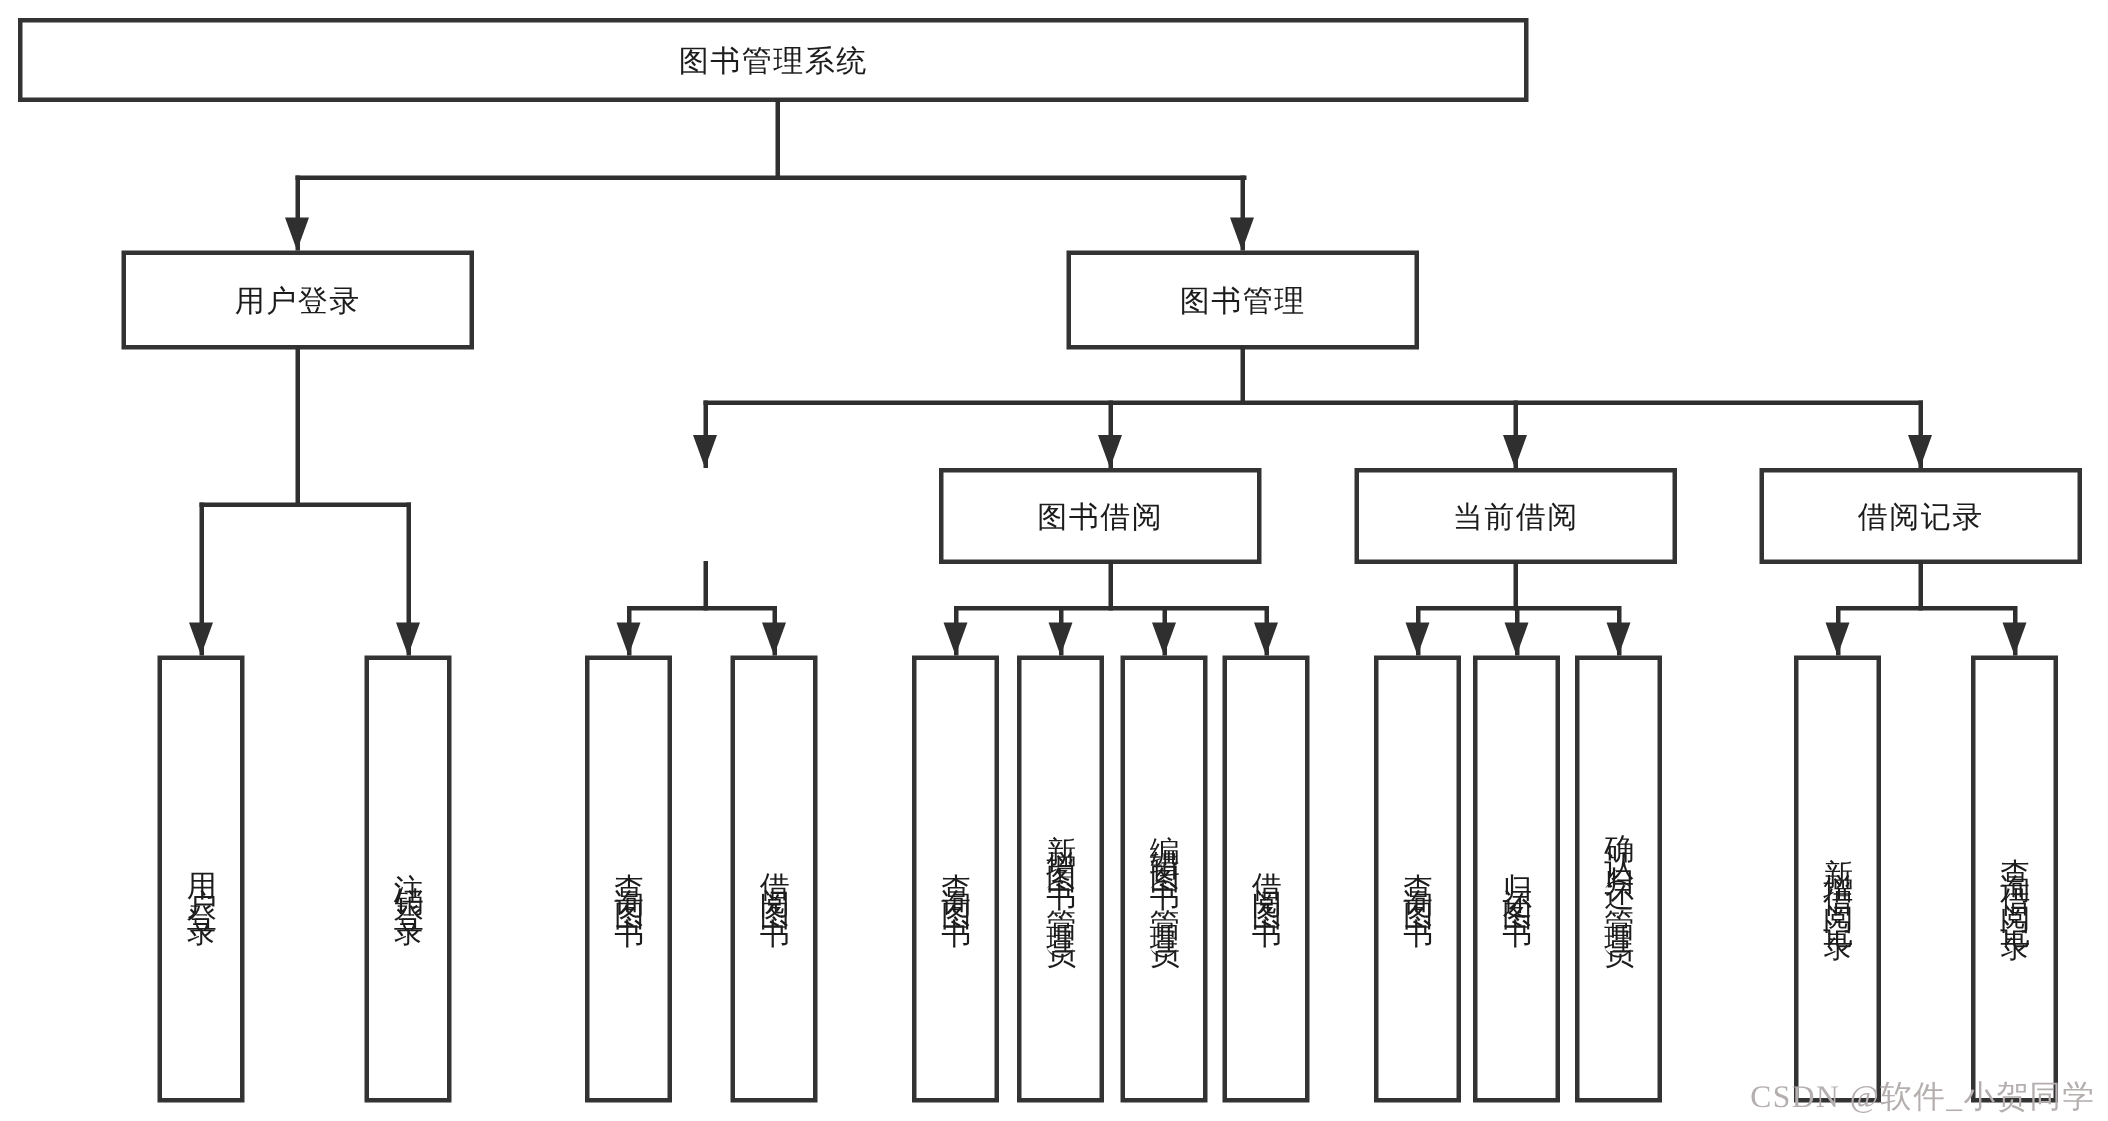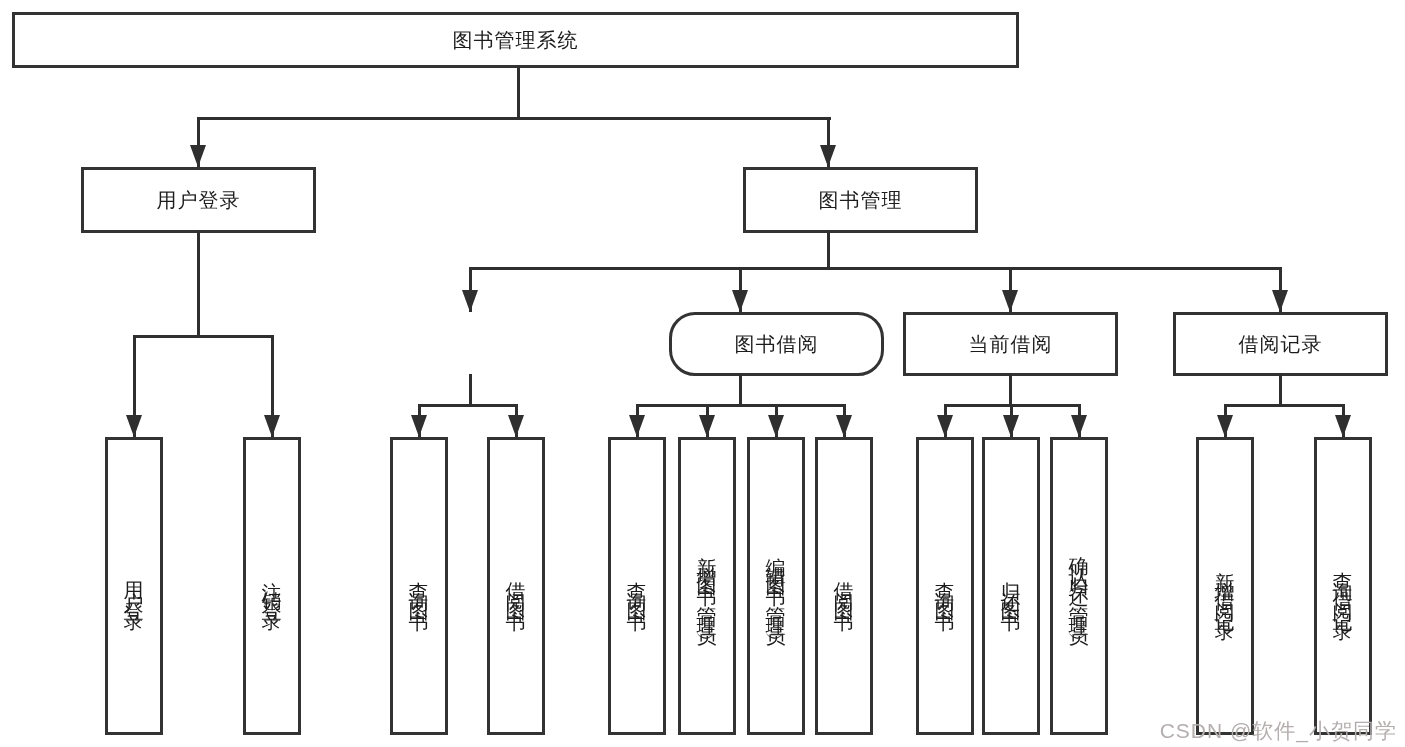--- a/index.html
+++ b/index.html
@@ -1,20 +1,20 @@
 <!DOCTYPE html>
 <html><head>
 <meta charset="utf-8">
 <style>
   html,body{margin:0;padding:0;background:#fff;}
   #canvas{
     position:relative;
     width:1405px;height:747px;
     background:#ffffff;
-    font-family:Liberation Sans, sans-serif;
+    font-family:Liberation Serif, serif;
     overflow:hidden;
   }
   .node{
     position:absolute;
     box-sizing:border-box;
     border:3px solid #333333;
     background:#ffffff;
     display:flex;
     align-items:center;
     justify-content:center;
@@ -65,25 +65,25 @@
 
 <div id="canvas">
 
   <div class="node" style="left:12px;top:12px;width:1007px;height:56px;">
     <span>图书管理系统</span>
   </div>
 
   <div class="node" style="left:81px;top:167px;width:235px;height:66px;">
     <span>用户登录</span>
   </div>
-  <div class="node" style="left:711px;top:167px;width:235px;height:66px;margin-left:32px;">
+  <div class="node" style="left:711px;top:167px;width:235px;height:66px;">
     <span>图书管理</span>
   </div>
 
-  <div class="node" style="left:669px;top:312px;width:215px;height:64px;border-radius:26px;">
+  <div class="node" style="left:626px;top:312px;width:215px;height:64px;">
     <span>图书借阅</span>
   </div>
   <div class="node" style="left:1173px;top:312px;width:215px;height:64px;">
     <span>借阅记录</span>
   </div>
   <div class="node" style="left:903px;top:312px;width:215px;height:64px;">
     <span>当前借阅</span>
   </div>
 
   <div class="leaf" style="left:105px;top:437px;width:58px;height:298px;">

